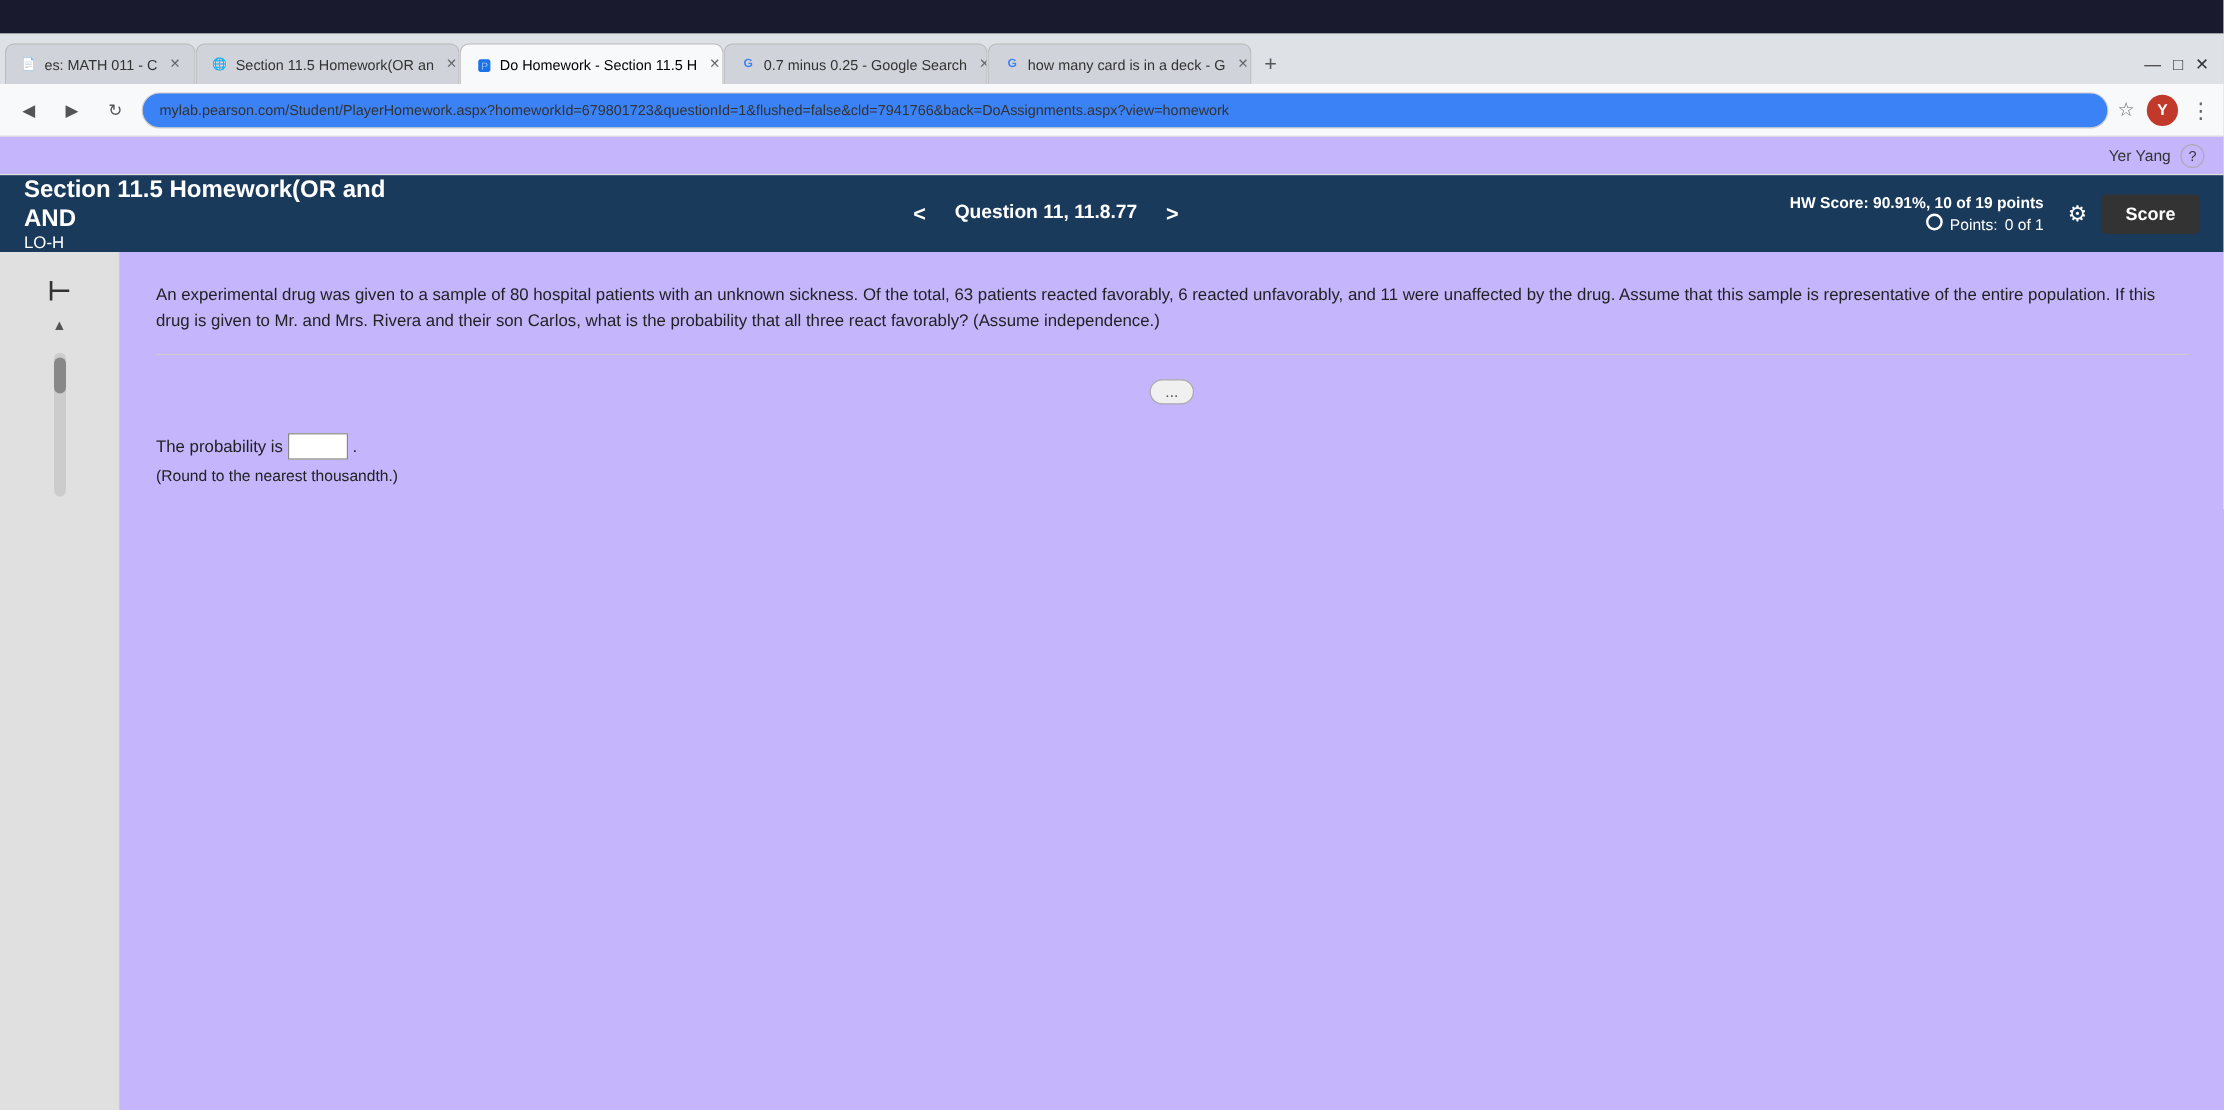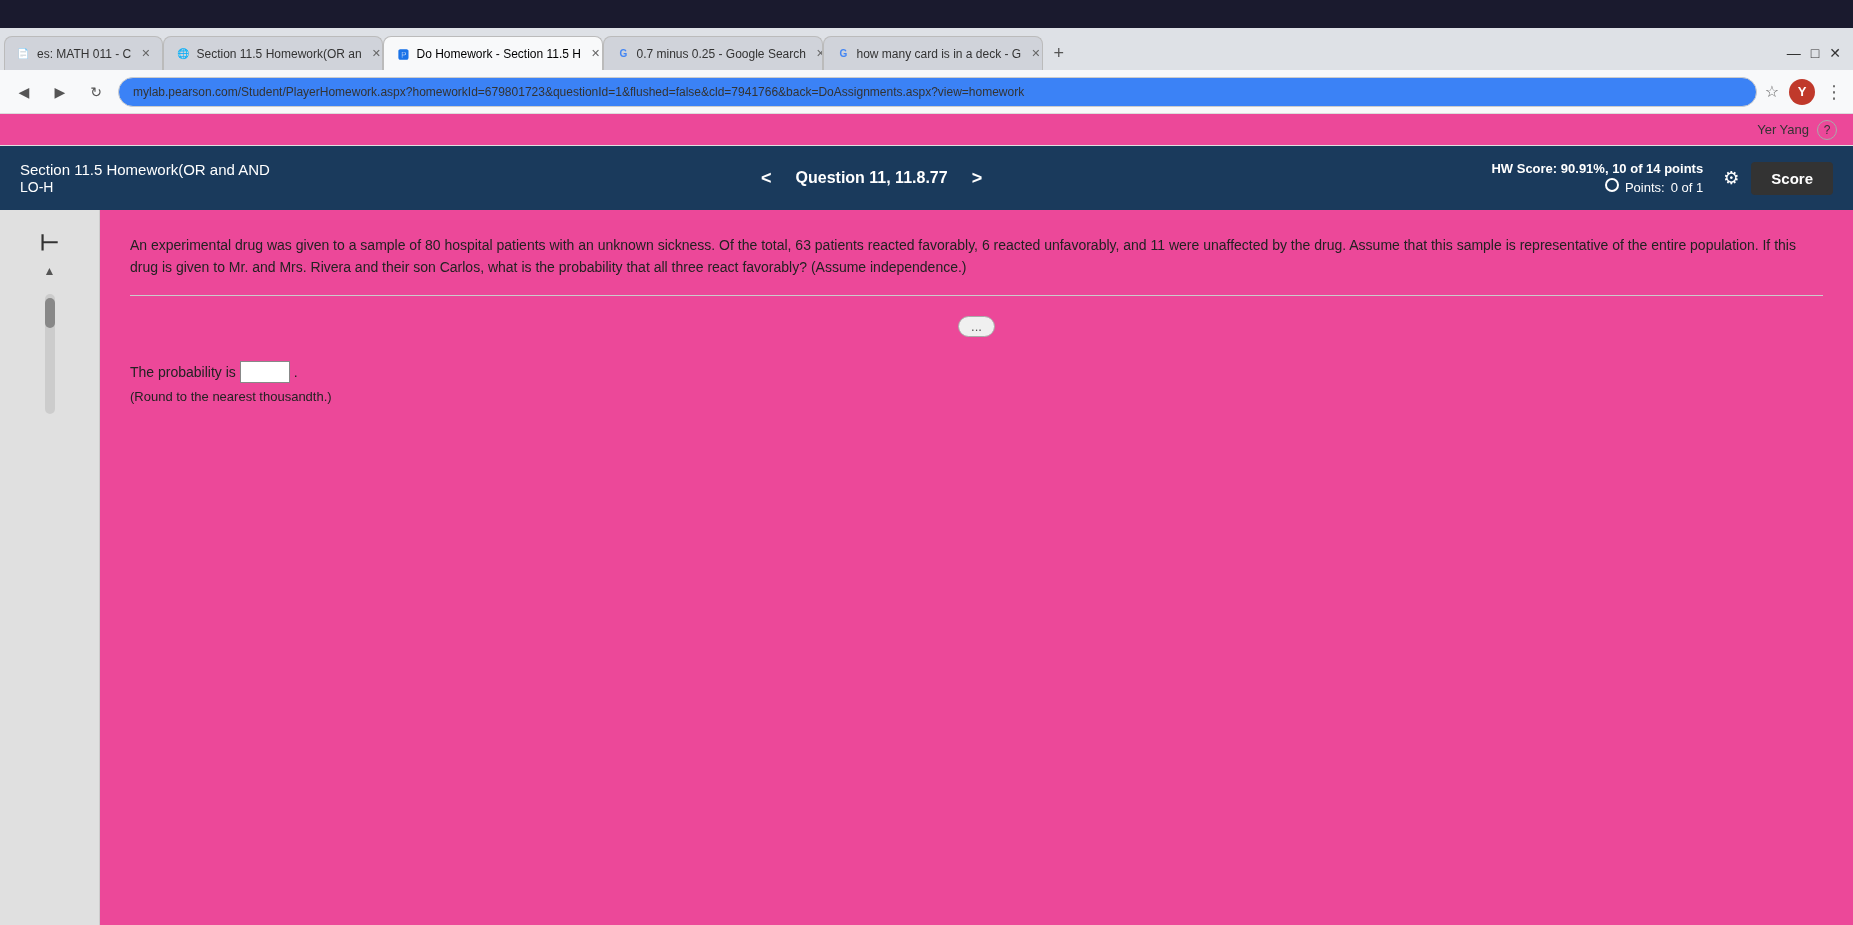--- a/index.html
+++ b/index.html
@@ -123,21 +123,21 @@
       width: 26px; height: 26px; border-radius: 50%;
       background: #c0392b;
       color: white;
       display: flex; align-items: center; justify-content: center;
       font-size: 13px; font-weight: bold;
       cursor: pointer;
     }
 
     
     .user-bar {
-      background: #ec4899;
+      background: #c4b5fd;
       height: 32px;
       display: flex;
       align-items: center;
       justify-content: flex-end;
       padding: 0 16px;
       border-bottom: 1px solid #e0e0e0;
       font-size: 13px;
       color: #333;
       gap: 8px;
     }
@@ -149,22 +149,22 @@
       height: 64px;
       display: flex;
       align-items: center;
       padding: 0 20px;
       gap: 0;
     }
     .hw-title-block {
       flex: 0 0 340px;
     }
     .hw-title-main {
-      font-size: 15px;
-      font-weight: normal;
+      font-size: 20px;
+      font-weight: bold;
       line-height: 1.2;
     }
     .hw-title-sub {
       font-size: 14px;
       line-height: 1.2;
     }
     .hw-nav-center {
       flex: 1;
       display: flex;
       align-items: center;
@@ -263,21 +263,21 @@
     .scroll-thumb {
       width: 10px;
       height: 30px;
       background: #888;
       border-radius: 5px;
       position: absolute;
       top: 4px;
     }
     .content-area {
       flex: 1;
-      background: #ec4899;
+      background: #c4b5fd;
       padding: 24px 30px;
       overflow-y: auto;
     }
     .question-text {
       font-size: 14px;
       color: #222;
       line-height: 1.6;
       margin-bottom: 20px;
       padding-bottom: 16px;
       border-bottom: 1px solid #ccc;
@@ -386,21 +386,21 @@
     <div class="hw-title-sub">LO-H</div>
   </div>
   <div class="hw-nav-center">
     <span class="hw-nav-arrow">&lt;</span>
     <span>Question 11, 11.8.77</span>
     <span class="hw-nav-arrow">&gt;</span>
   </div>
   <div class="hw-score-block">
     <div class="hw-score-line">
       <span>HW Score:</span>
-      <span>90.91%, 10 of 14 points</span>
+      <span>90.91%, 10 of 19 points</span>
     </div>
     <div class="hw-points-line">
       <span class="circle-icon"></span>
       <span>Points:</span>
       <span>0 of 1</span>
     </div>
   </div>
   <div class="hw-actions">
     <span class="gear-icon">⚙</span>
     <button class="save-btn">Score</button>

